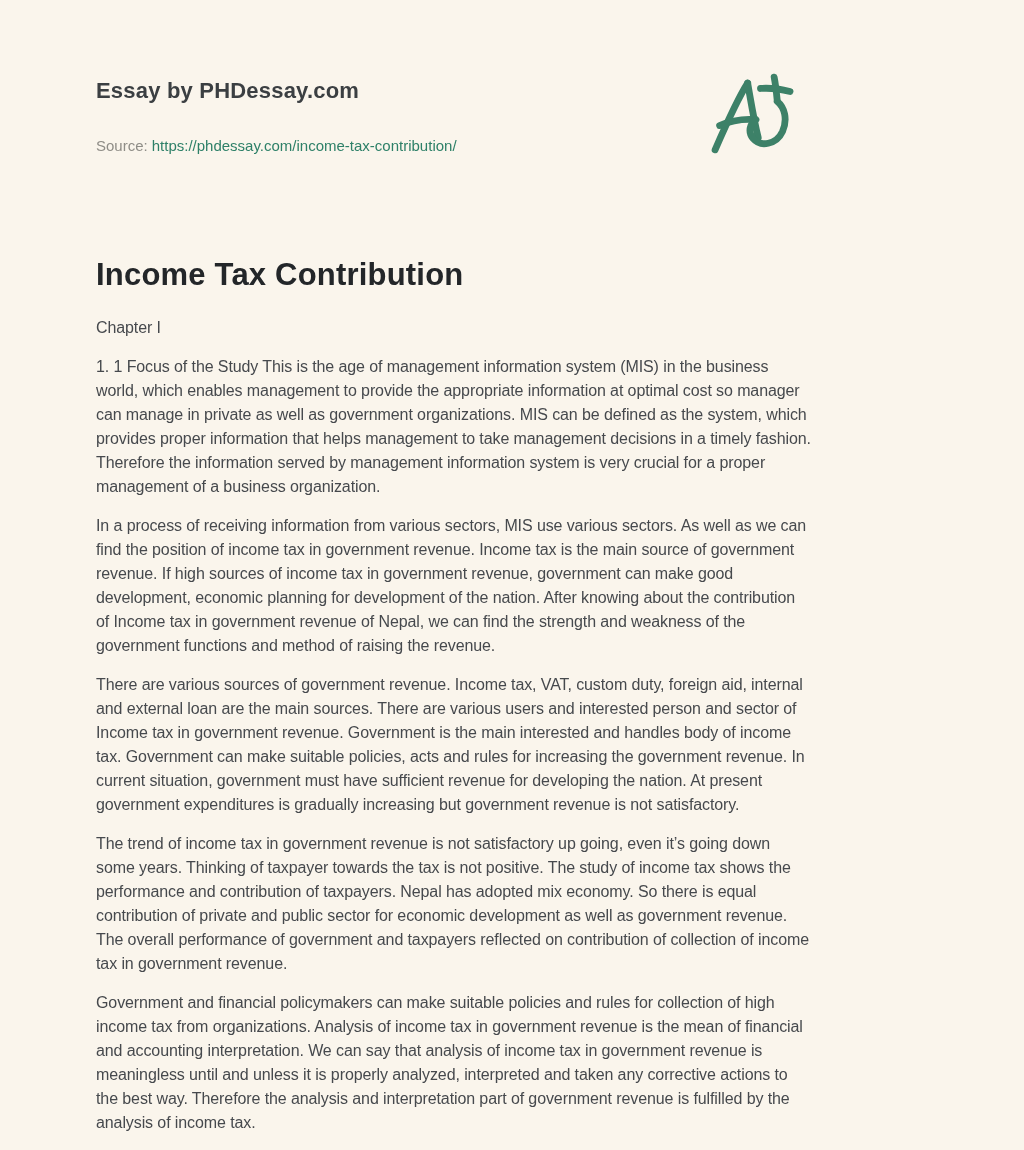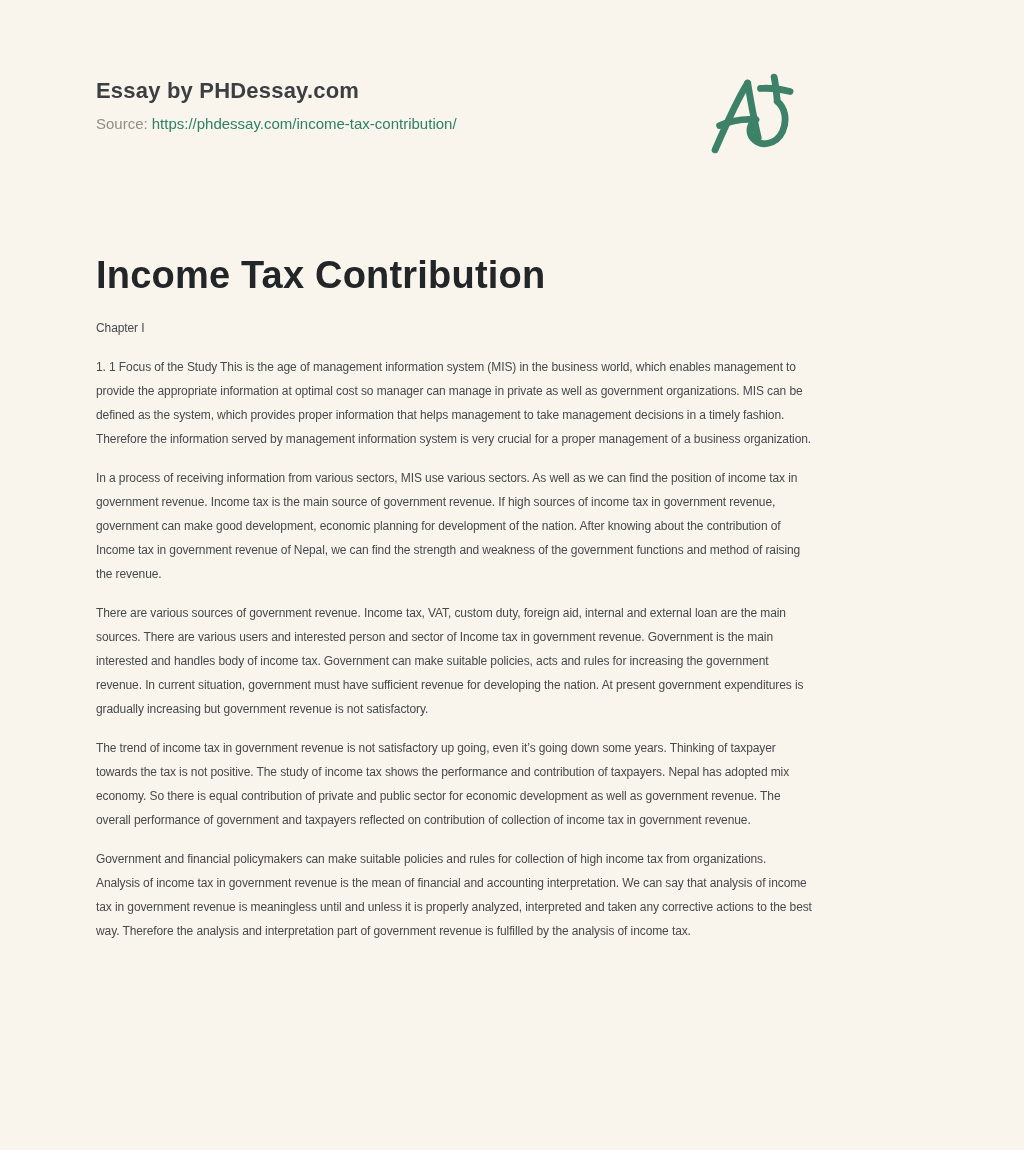--- a/index.html
+++ b/index.html
@@ -24,51 +24,51 @@
     justify-content: space-between;
     align-items: flex-start;
   }
   .brand {
     font-size: 22px;
     font-weight: 700;
     color: #3b3f42;
     letter-spacing: 0.2px;
   }
   .source-line {
-    margin-top: 11px;
+    margin-top: 33px;
     font-size: 15px;
   }
   .source-label {
     color: #8f8d87;
   }
   .source-link {
     color: #2e8068;
     margin-left: 4px;
     text-decoration: none;
     cursor: pointer;
   }
   .logo {
     width: 106px;
     height: 104px;
     margin-top: -12px;
     flex: 0 0 auto;
   }
   .logo svg { display: block; width: 100%; height: 100%; }
   .essay-title {
     margin: 86px 0 22px 0;
-    font-size: 38px;
+    font-size: 31px;
     line-height: 38px;
     font-weight: 700;
     color: #232629;
     letter-spacing: 0.2px;
   }
   .essay-body p {
     margin: 0 0 15px 0;
     max-width: 832px;
-    font-size: 12px;
+    font-size: 16px;
     line-height: 24px;
     color: #46494d;
     letter-spacing: -0.1px;
   }
 </style>
 </head>
 <body>
 
 <div class="page">
 

